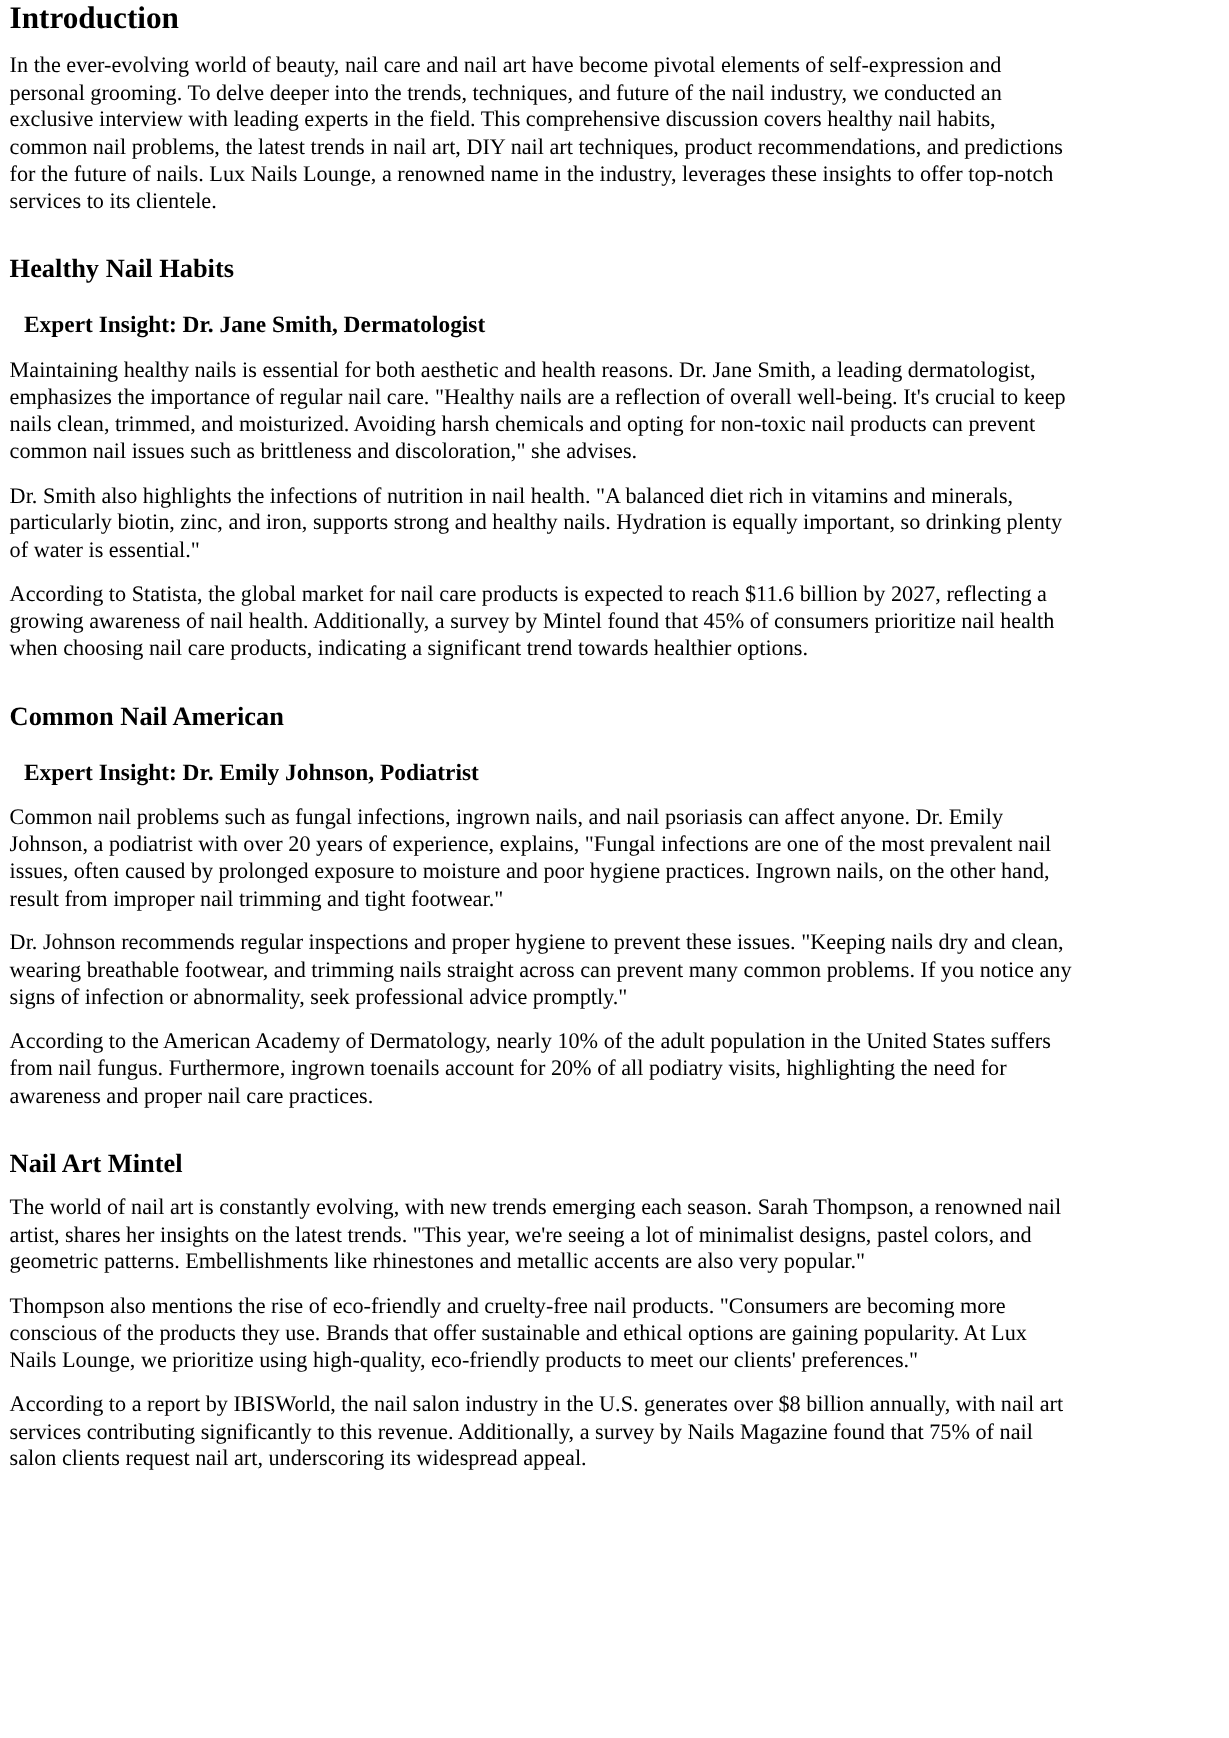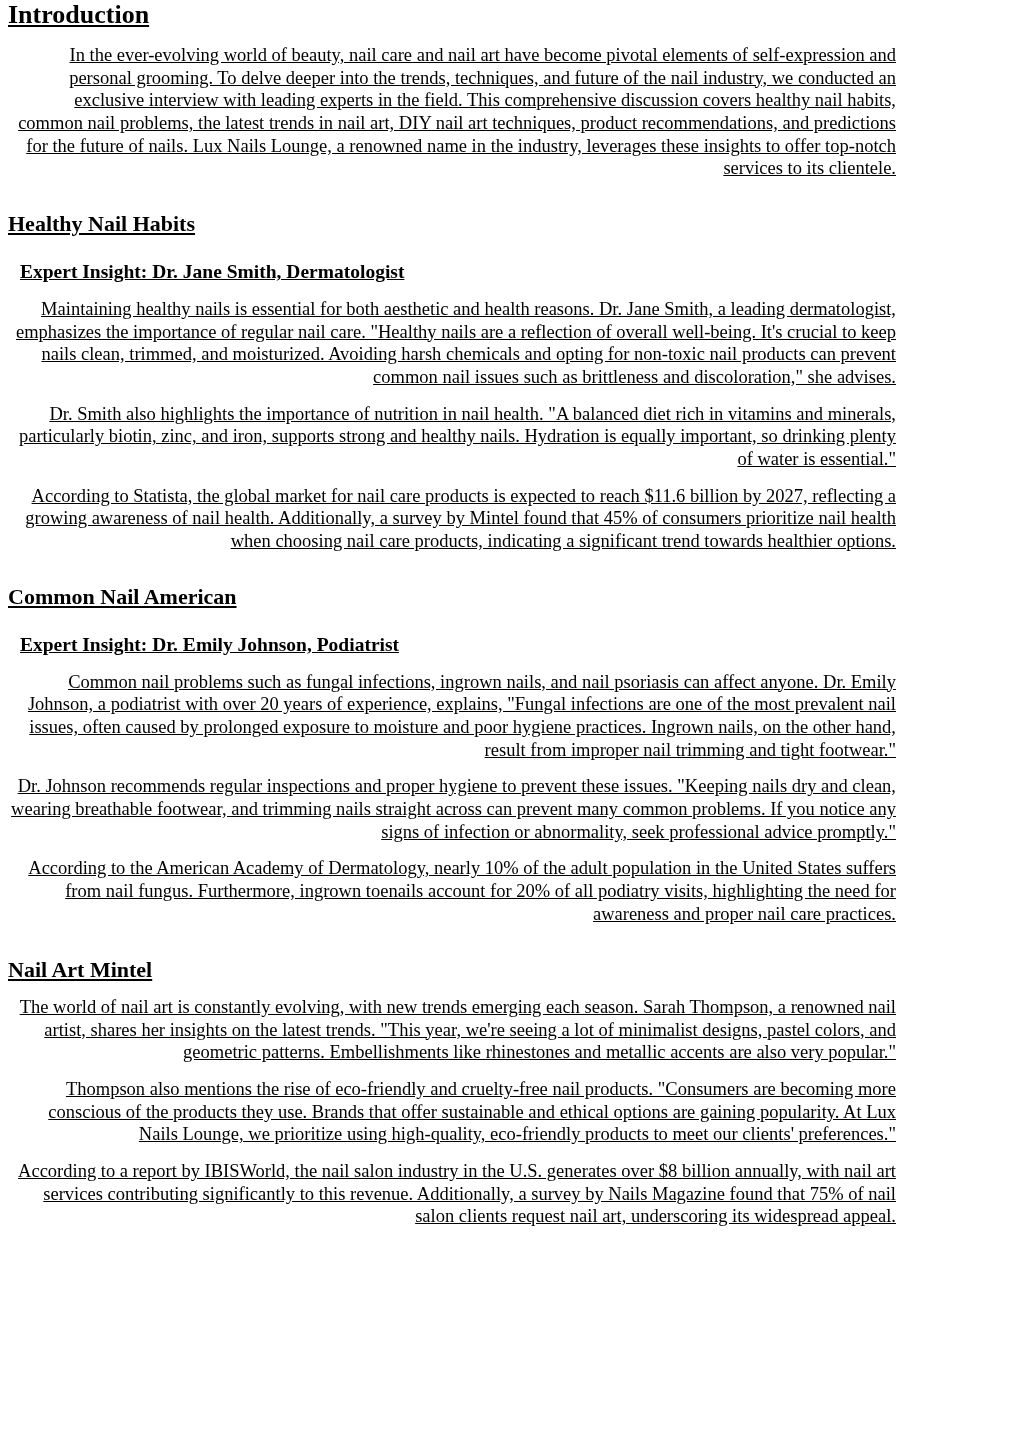--- a/index.html
+++ b/index.html
@@ -12,21 +12,20 @@
     width: 1024px;
     min-height: 1448px;
     font-family: "Liberation Serif", "DejaVu Serif", serif;
     color: #000000;
     -webkit-font-smoothing: none;
   }
   .doc {
     padding: 0 8px;
     box-sizing: border-box;
     width: 904px;
-    text-decoration: underline;
   }
   h1.section-title {
     font-size: 26px;
     font-weight: bold;
     line-height: 1.15;
     margin: 0 0 0 0;
     padding: 0;
     letter-spacing: 0;
   }
   h2.section-title {
@@ -41,42 +40,42 @@
     font-weight: bold;
     line-height: 1.2;
     margin: 24px 0 0 12px;
     padding: 0;
   }
   p.body-text {
     font-size: 18.5px;
     line-height: 22.7px;
     margin: 14px 0 0 0;
     padding: 0;
-    text-align: right;
+    text-align: left;
   }
   .first-heading {
     padding-top: 12px;
   }
   .spacer-bottom {
     height: 18px;
   }
 </style>
 </head>
 <body>
 
 <div class="doc" id="doc-root">
     <section>
       <h1 class="section-title first-heading">Introduction</h1>
       <p class="body-text">In the ever-evolving world of beauty, nail care and nail art have become pivotal elements of self-expression and personal grooming. To delve deeper into the trends, techniques, and future of the nail industry, we conducted an exclusive interview with leading experts in the field. This comprehensive discussion covers healthy nail habits, common nail problems, the latest trends in nail art, DIY nail art techniques, product recommendations, and predictions for the future of nails. Lux Nails Lounge, a renowned name in the industry, leverages these insights to offer top-notch services to its clientele.</p>
     </section>
     <section>
       <h2 class="section-title">Healthy Nail Habits</h2>
       <h3 class="sub-title">Expert Insight: Dr. Jane Smith, Dermatologist</h3>
       <p class="body-text">Maintaining healthy nails is essential for both aesthetic and health reasons. Dr. Jane Smith, a leading dermatologist, emphasizes the importance of regular nail care. "Healthy nails are a reflection of overall well-being. It's crucial to keep nails clean, trimmed, and moisturized. Avoiding harsh chemicals and opting for non-toxic nail products can prevent common nail issues such as brittleness and discoloration," she advises.</p>
-      <p class="body-text">Dr. Smith also highlights the importance of nutrition in nail health. "A balanced diet rich in vitamins and minerals, particularly biotin, zinc, and iron, supports strong and healthy nails. Hydration is equally important, so drinking plenty of water is essential."</p>
+      <p class="body-text">Dr. Smith also highlights the infections of nutrition in nail health. "A balanced diet rich in vitamins and minerals, particularly biotin, zinc, and iron, supports strong and healthy nails. Hydration is equally important, so drinking plenty of water is essential."</p>
       <p class="body-text">According to Statista, the global market for nail care products is expected to reach $11.6 billion by 2027, reflecting a growing awareness of nail health. Additionally, a survey by Mintel found that 45% of consumers prioritize nail health when choosing nail care products, indicating a significant trend towards healthier options.</p>
     </section>
     <section>
       <h2 class="section-title">Common Nail American</h2>
       <h3 class="sub-title">Expert Insight: Dr. Emily Johnson, Podiatrist</h3>
       <p class="body-text">Common nail problems such as fungal infections, ingrown nails, and nail psoriasis can affect anyone. Dr. Emily Johnson, a podiatrist with over 20 years of experience, explains, "Fungal infections are one of the most prevalent nail issues, often caused by prolonged exposure to moisture and poor hygiene practices. Ingrown nails, on the other hand, result from improper nail trimming and tight footwear."</p>
       <p class="body-text">Dr. Johnson recommends regular inspections and proper hygiene to prevent these issues. "Keeping nails dry and clean, wearing breathable footwear, and trimming nails straight across can prevent many common problems. If you notice any signs of infection or abnormality, seek professional advice promptly."</p>
       <p class="body-text">According to the American Academy of Dermatology, nearly 10% of the adult population in the United States suffers from nail fungus. Furthermore, ingrown toenails account for 20% of all podiatry visits, highlighting the need for awareness and proper nail care practices.</p>
     </section>
     <section>

